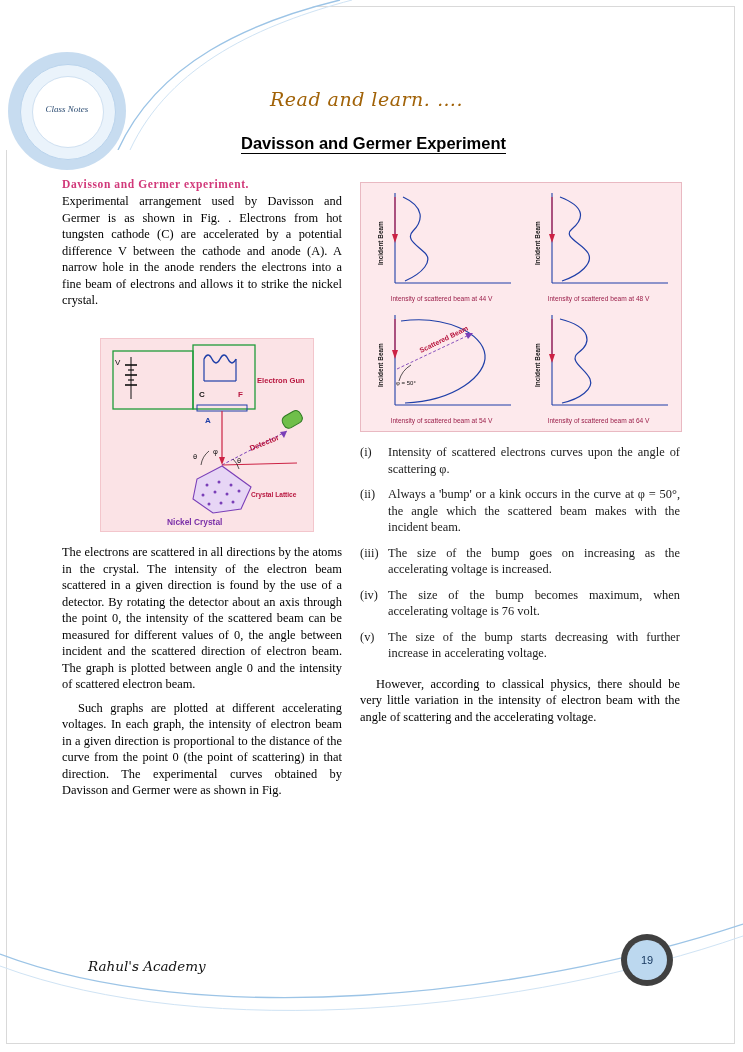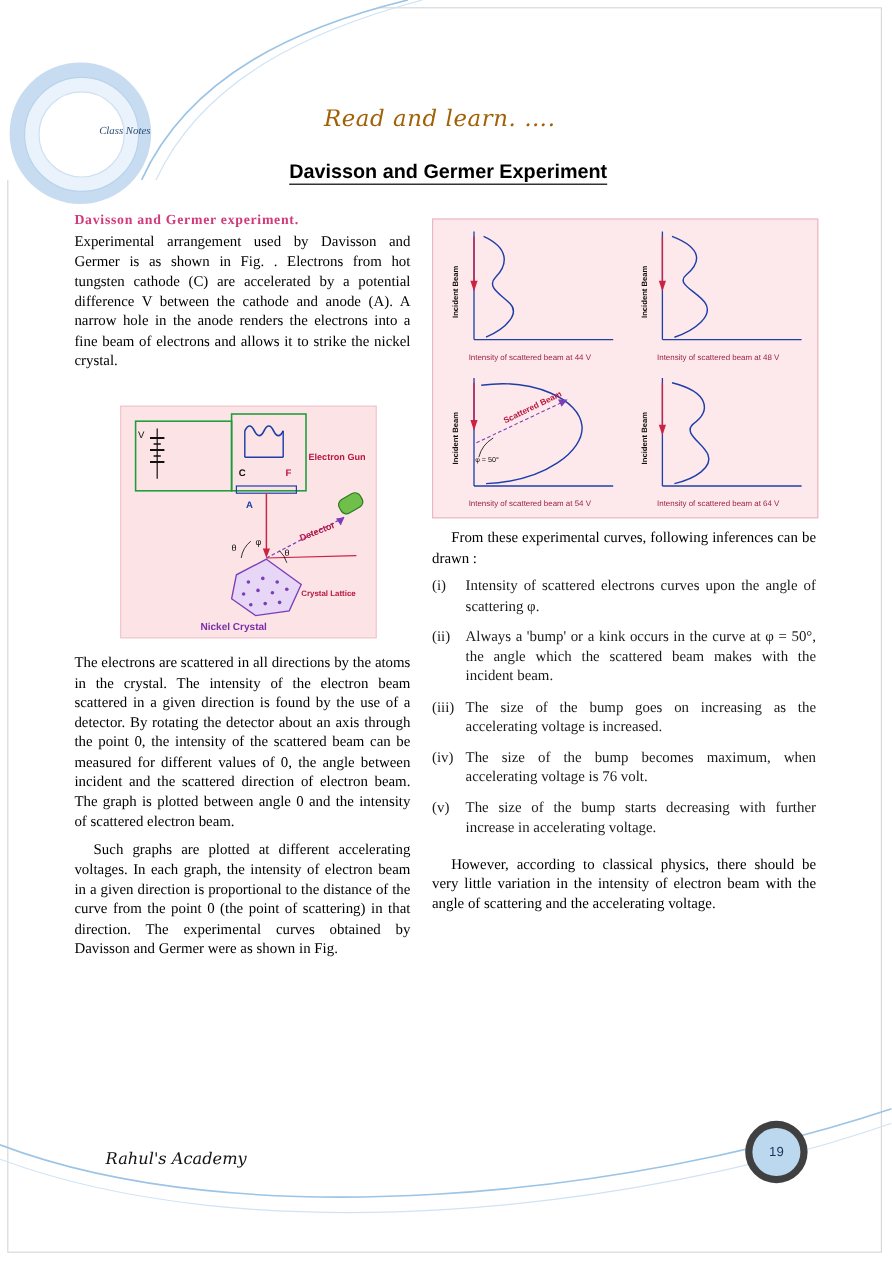--- a/index.html
+++ b/index.html
@@ -54,21 +54,20 @@
   }
   .badge-label {
     position: absolute;
     left: 34px; top: 104px;
     width: 66px;
     text-align: center;
     font-family: "Liberation Serif", serif;
     font-style: italic;
     font-size: 9px;
     color: #2d4d73;
-    margin-left: 37px;
   }
   
   .read-learn {
     position: absolute;
     left: 270px; top: 88px;
     font-family: "DejaVu Serif", serif;
     font-style: italic;
     font-size: 19px;
     color: #a16207;
     letter-spacing: 0.5px;
@@ -371,21 +370,20 @@
         <line x1="30" y1="10" x2="30" y2="50" stroke="#cc2244" stroke-width="1.1"></line>
         <polygon points="30,54 27,45 33,45" fill="#cc2244"></polygon>
         <path d="M38,10 C70,18 70,34 56,44 C46,52 64,60 68,70 C72,80 58,90 40,94" stroke="#1f3fa8" stroke-width="1.2" fill="none"></path>
       </svg>
       <div class="vlabel" style="left:12px; top:78px;">Incident Beam</div>
       <div class="gcap">Intensity of scattered beam at 64 V</div>
     </div>
   </div>
 
   <div class="col-right" style="top:440px;">
-    <p class="body indent">From these experimental curves, following inferences can be drawn :</p>
 
     <ol class="inferences">
       <li>
         <span class="marker">(i)</span>
         <span>Intensity of scattered electrons curves upon the angle of scattering φ.</span>
       </li>
       <li>
         <span class="marker">(ii)</span>
         <span>Always a 'bump' or a kink occurs in the curve at φ = 50°, the angle which the scattered beam makes with the incident beam.</span>
       </li>

